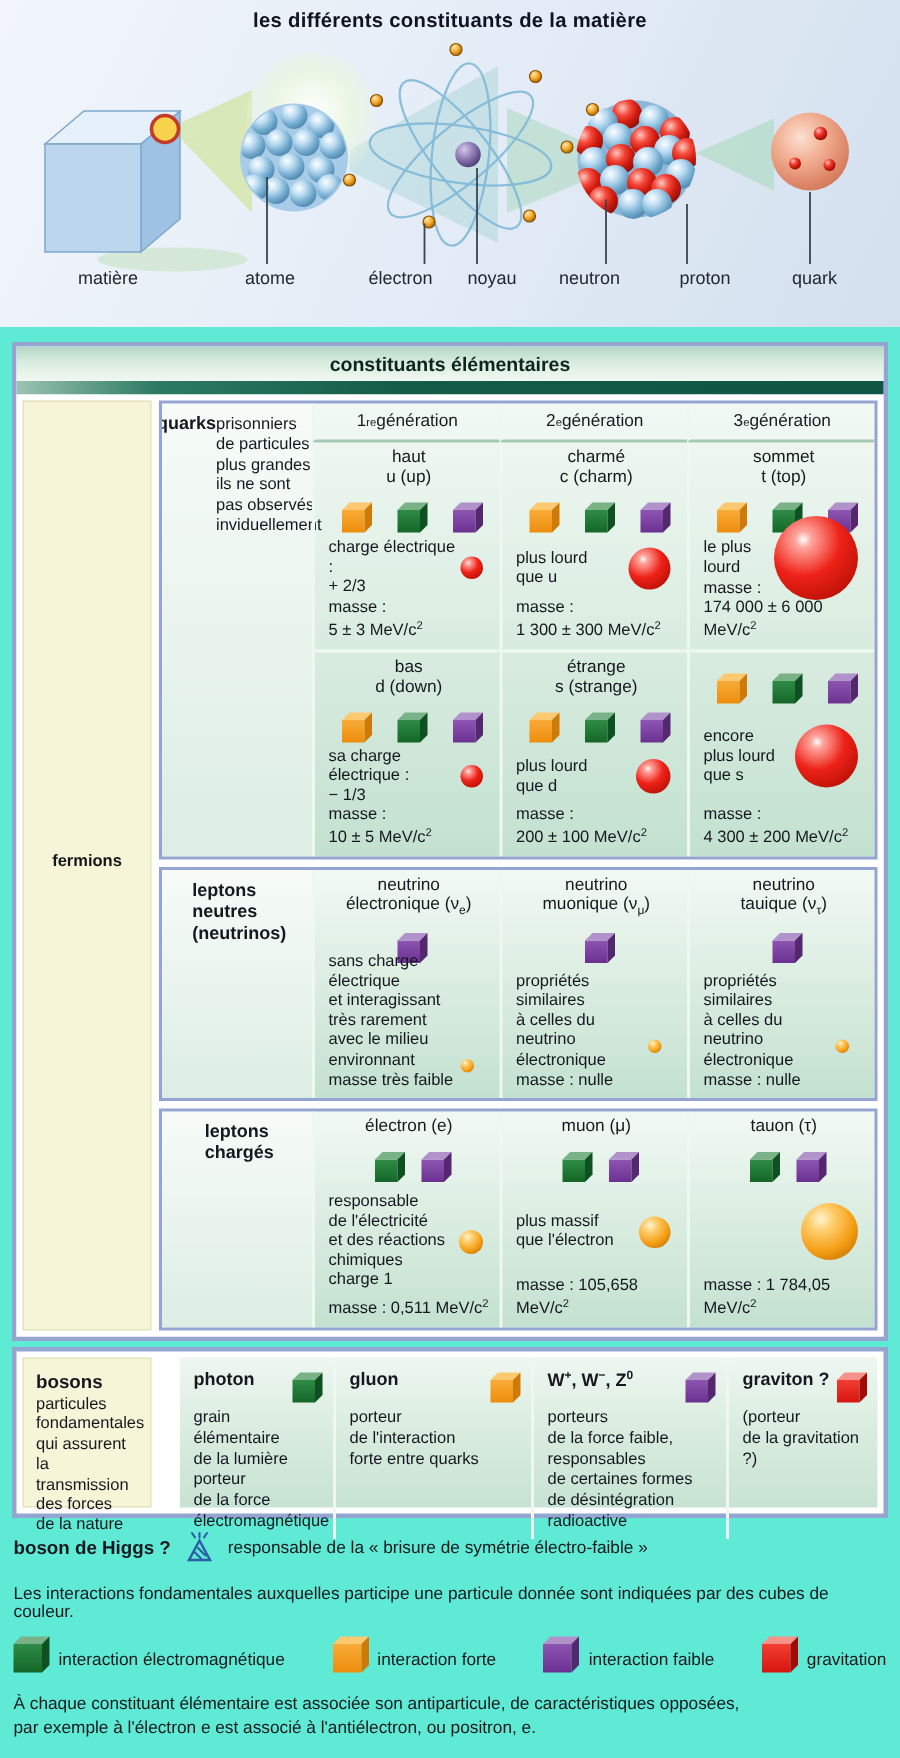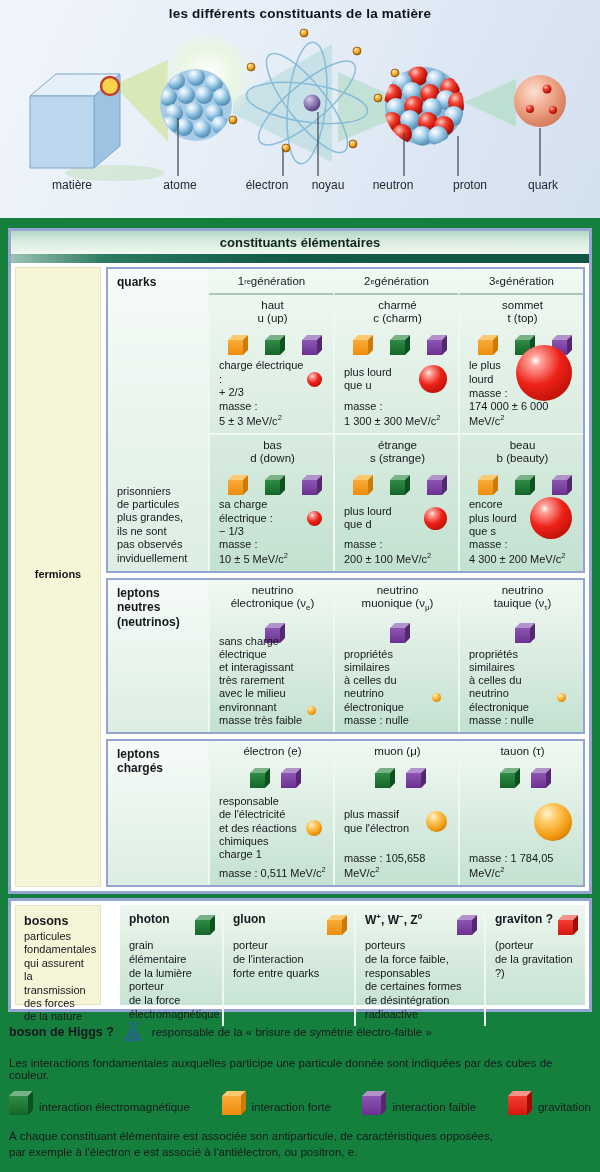--- a/index.html
+++ b/index.html
@@ -1,17 +1,17 @@
 <!DOCTYPE html>
 <html lang="fr"><head>
 <meta charset="utf-8">
 <style>
   *{box-sizing:border-box;margin:0;padding:0}
   html,body{background:#fff}
-  #root{width:600px;height:1172px;background:#15803d;position:relative;overflow:hidden;
+  #root{width:600px;height:1172px;background:#5eead4;position:relative;overflow:hidden;
         font-family:"Liberation Sans","DejaVu Sans",sans-serif;color:#15181e}
 
   
   .illus{position:relative;width:600px;height:218px;
          background:linear-gradient(115deg,#f2f6fb 0%,#e2ebf6 55%,#d3e0ee 100%)}
   .illus svg{position:absolute;left:0;top:0}
   .illus-title{position:absolute;top:6px;left:0;width:100%;text-align:center;
                font-size:13.5px;font-weight:bold;color:#0f1320;letter-spacing:.2px}
   .illus-label{position:absolute;top:178px;transform:translateX(-50%);
                font-size:12px;color:#232830;white-space:nowrap}
@@ -35,21 +35,21 @@
   .gbox{border:2px solid #94a5d2;display:grid;grid-template-columns:100px 1fr 1fr 1fr;
         background:linear-gradient(180deg,#f1f9f3 0%,#ddeee3 45%,#c3e1d0 100%);overflow:hidden}
   #quarkbox{height:306px;flex:none;grid-template-rows:26px 1fr 1fr}
   #neutrinobox{height:156px;flex:none;grid-template-rows:1fr}
   #chargedbox{flex:1;grid-template-rows:1fr}
 
   .c1{grid-column:1}.c2{grid-column:2}.c3{grid-column:3}.c4{grid-column:4}
   .r1{grid-row:1}.r2{grid-row:2}.r3{grid-row:3}
   #quarkbox .sidecell{grid-row:1/4}
 
-  .sidecell{display:flex;flex-direction:column;justify-content:space-between;
+  .sidecell{display:flex;flex-direction:row;justify-content:center;
             padding:6px 6px 6px 9px;background:rgba(255,255,255,.42)}
   .sidecell .b{font-weight:bold;font-size:12px;line-height:1.2}
   .sdesc{font-size:11px;line-height:1.22;margin-top:2px;white-space:pre-line}
   .pre{white-space:pre-line}
 
   .genhead{display:flex;align-items:center;justify-content:center;font-size:11.5px;
            color:#171b22;border-left:2px solid #eef7f0;border-bottom:2px solid #a6c9b6}
   .genhead sup{font-size:7.5px}
 
   .cell{border-left:2px solid #eef7f0;padding:4px 7px 5px 9px;display:flex;
@@ -358,21 +358,20 @@
               </div>
             <div class="cbody">
                 <div class="desc">plus lourd
 que d</div>
                 <div class="ball ball-red" style="width: 23px; height: 23px;"></div>
               </div>
             <div class="mass">masse :
 200 ± 100 MeV/c<sup>2</sup></div>
           </div>
           <div class="cell c4 r3 gr3">
-            <div class="chead"><span class="b">beau</span><br><span class="sym">b (beauty)</span></div>
             <div class="cubes">
                 <div class="cube c-orange"></div>
                 <div class="cube c-green"></div>
                 <div class="cube c-purple"></div>
               </div>
             <div class="cbody">
                 <div class="desc">encore
 plus lourd
 que s</div>
                 <div class="ball ball-red" style="width: 42px; height: 42px;"></div>

